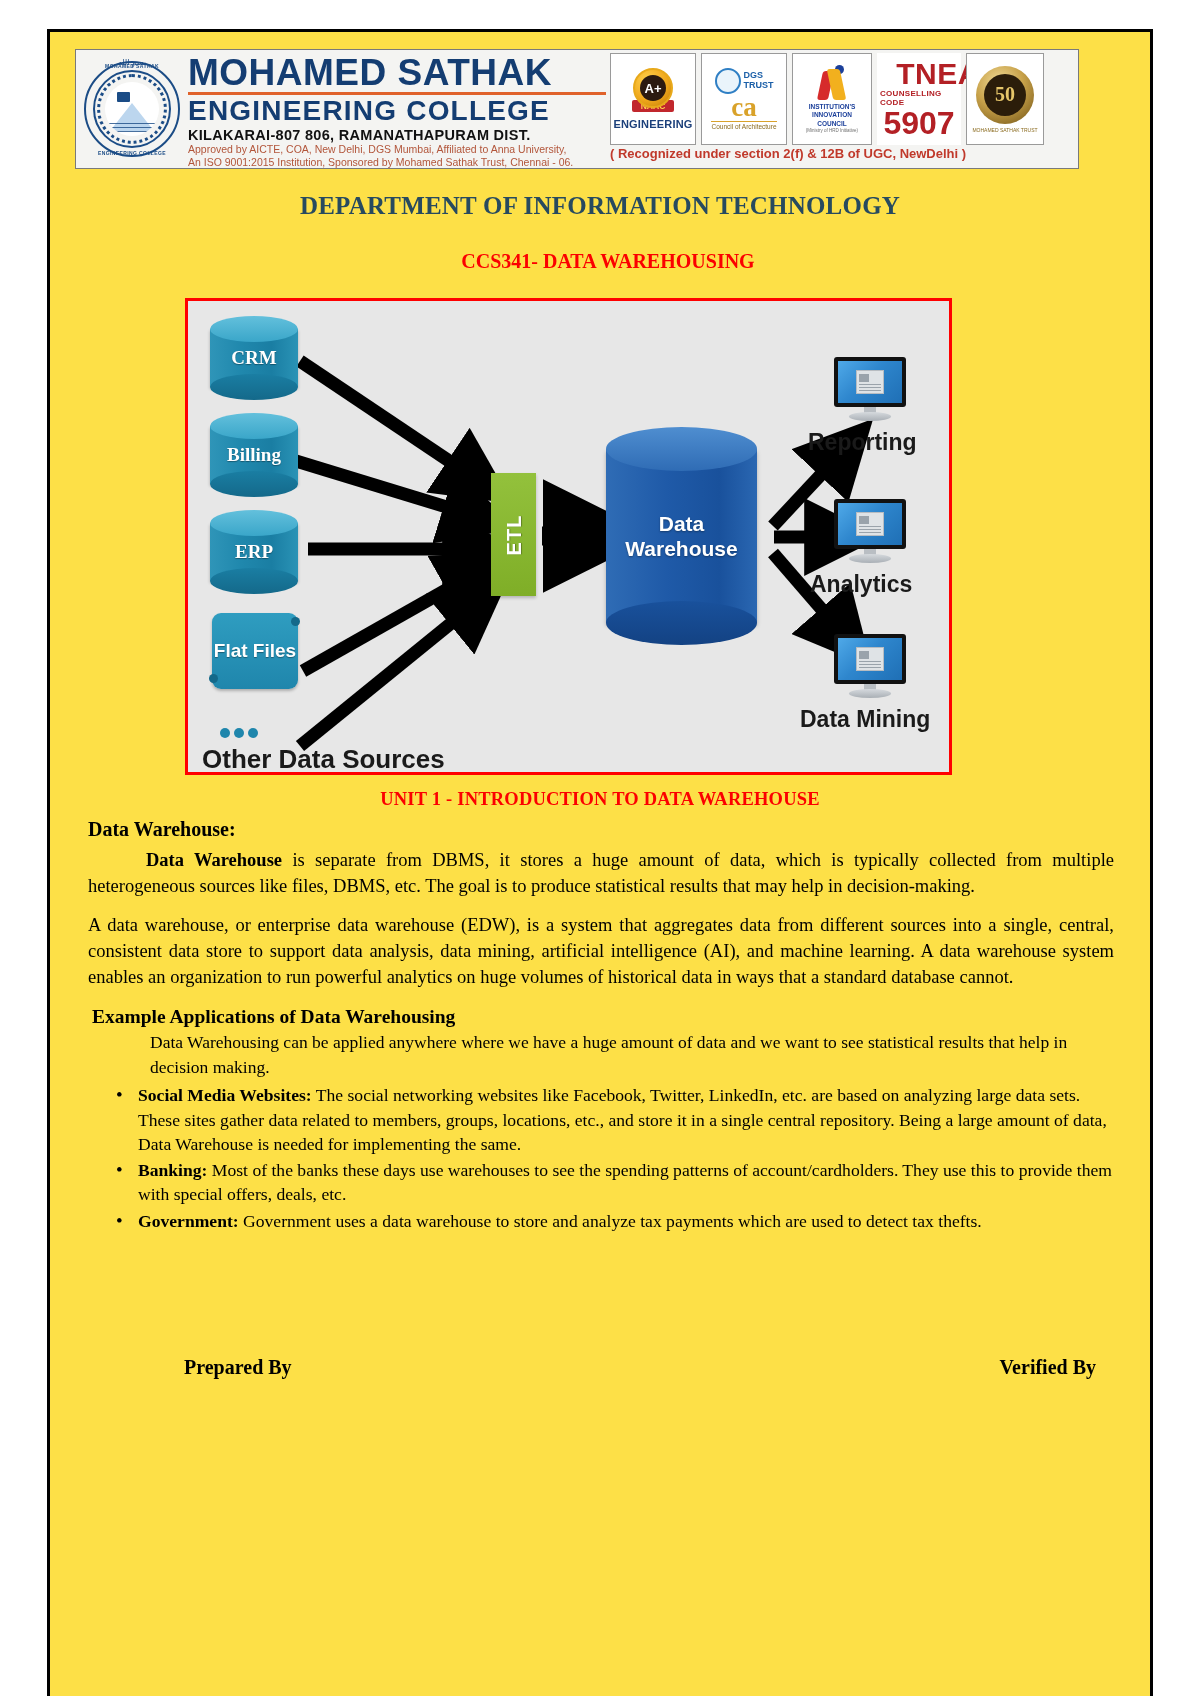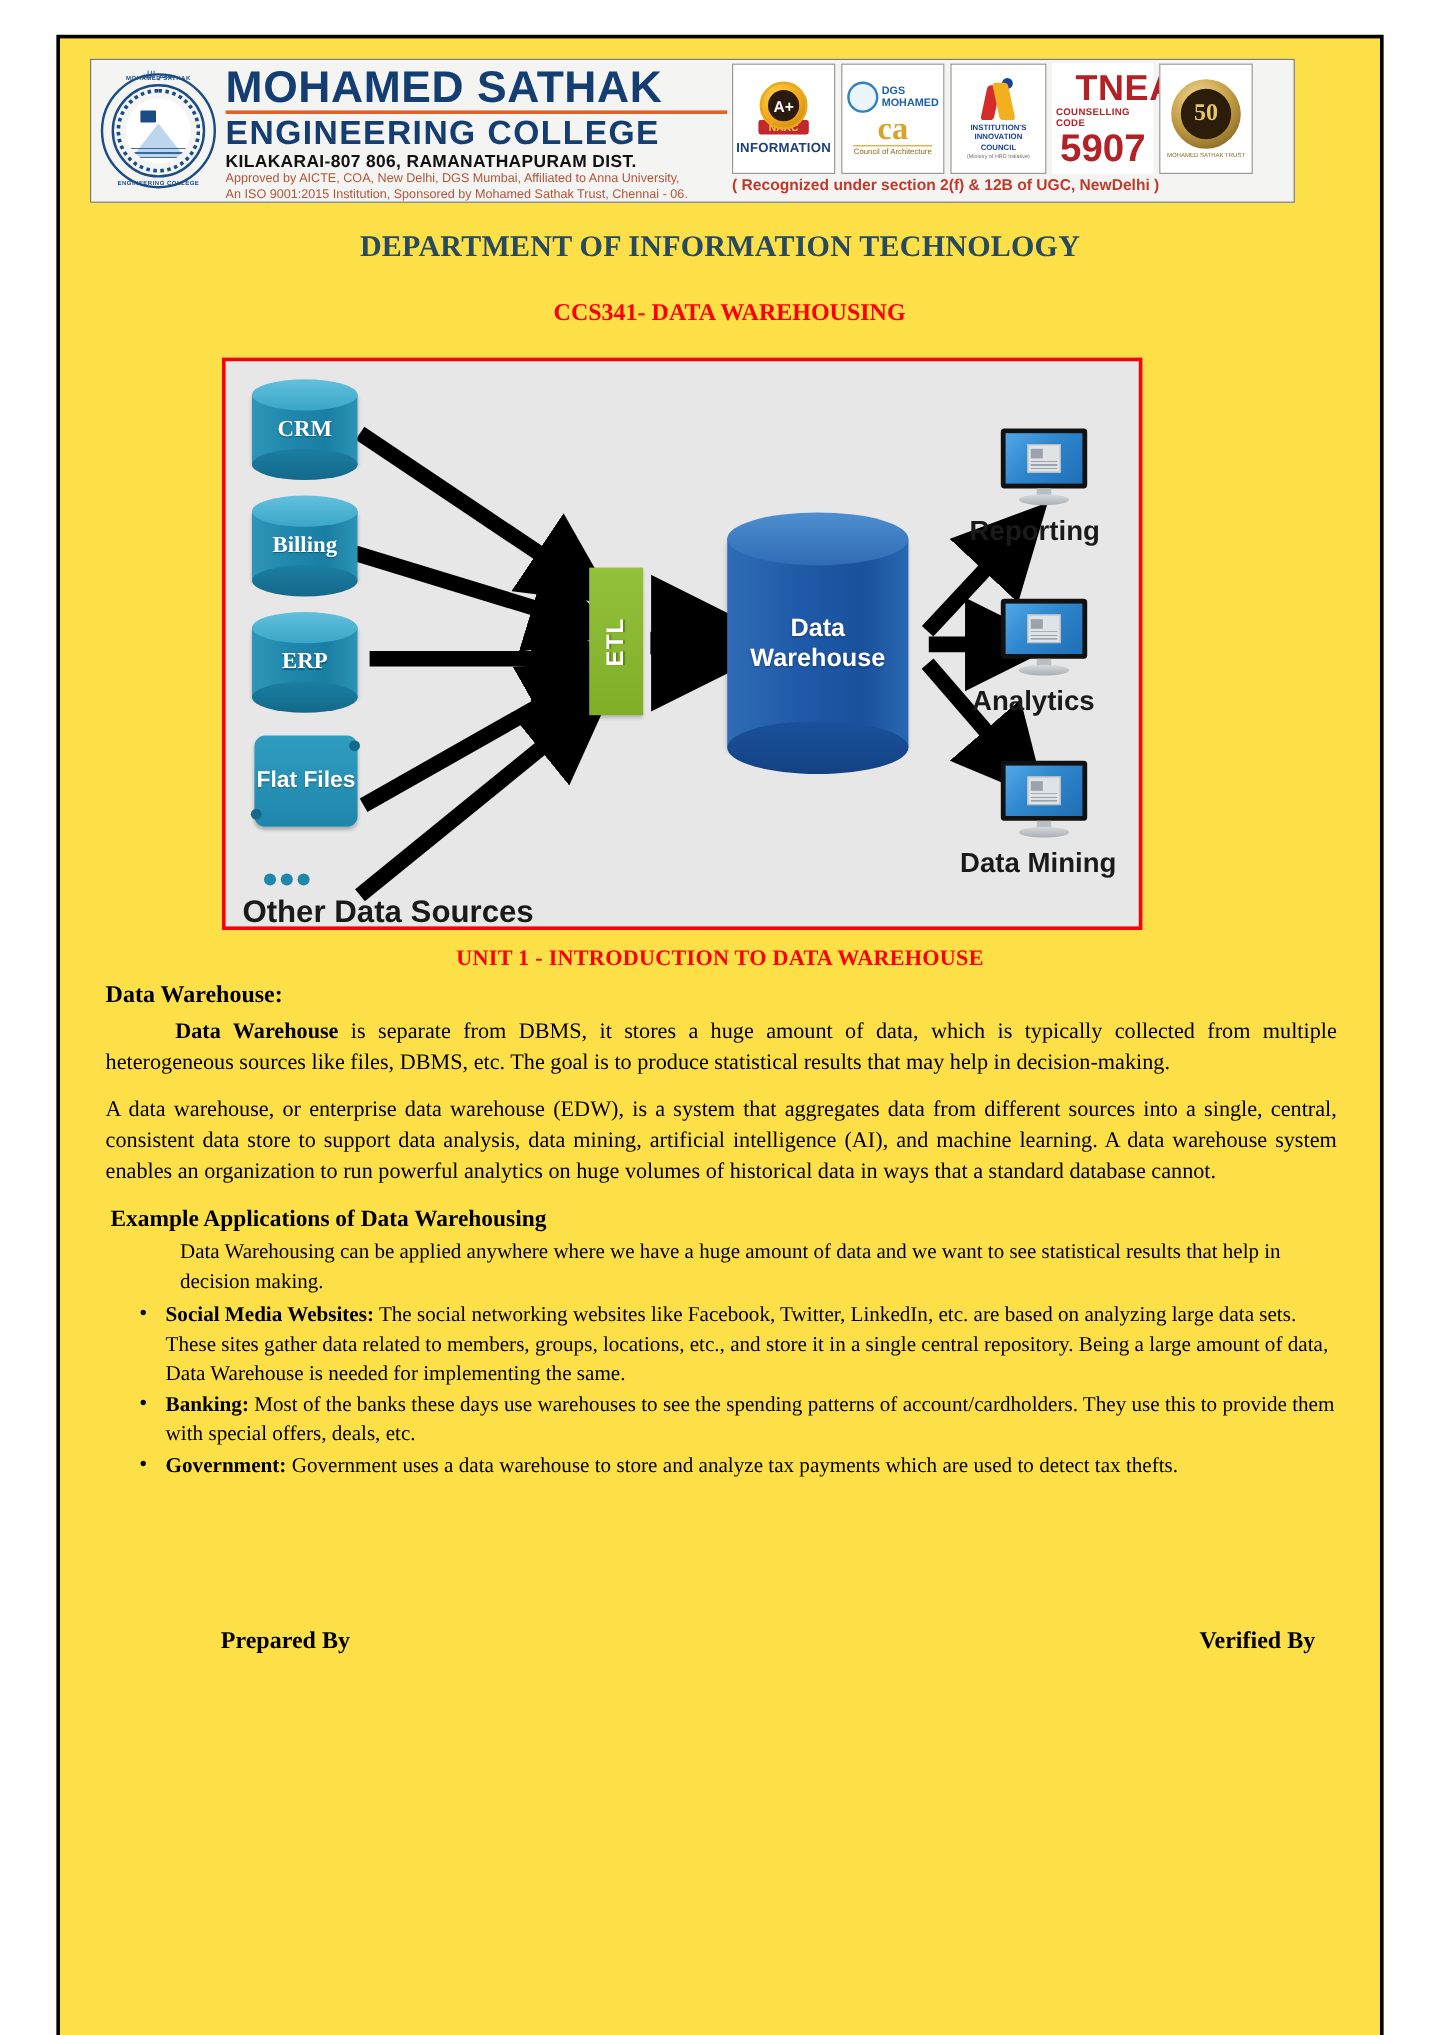--- a/index.html
+++ b/index.html
@@ -732,29 +732,29 @@
       </div>
 
       <div class="lh-badges">
         <div class="badge-row">
 
           <div class="badge naac">
             <div class="naac-seal">
               <div class="naac-core">A+</div>
             </div>
             <div class="naac-ribbon">NAAC</div>
-            <div class="naac-label">INFORMATION</div>
+            <div class="naac-label">ENGINEERING</div>
           </div>
 
           <div class="badge coa">
             <div class="coa-top">
               <div class="coa-emblem"></div>
               <div class="coa-dgs">
                 <div>DGS</div>
-                <div>MOHAMED</div>
+                <div>TRUST</div>
               </div>
             </div>
             <div class="coa-ca">ca</div>
             <div class="coa-label">Council of Architecture</div>
           </div>
 
           <div class="badge iic">
             <div class="iic-mark">
               <div class="iic-dot"></div>
               <div class="iic-b1"></div>

